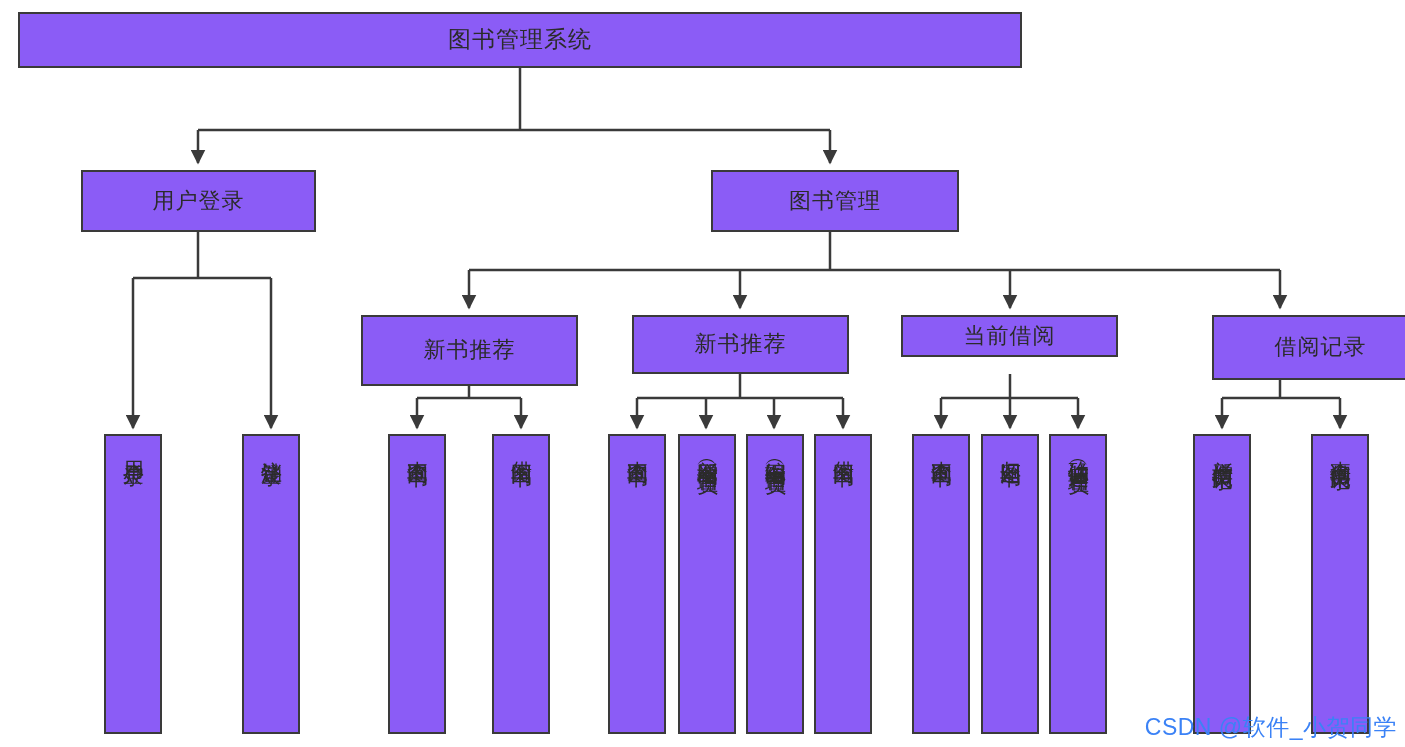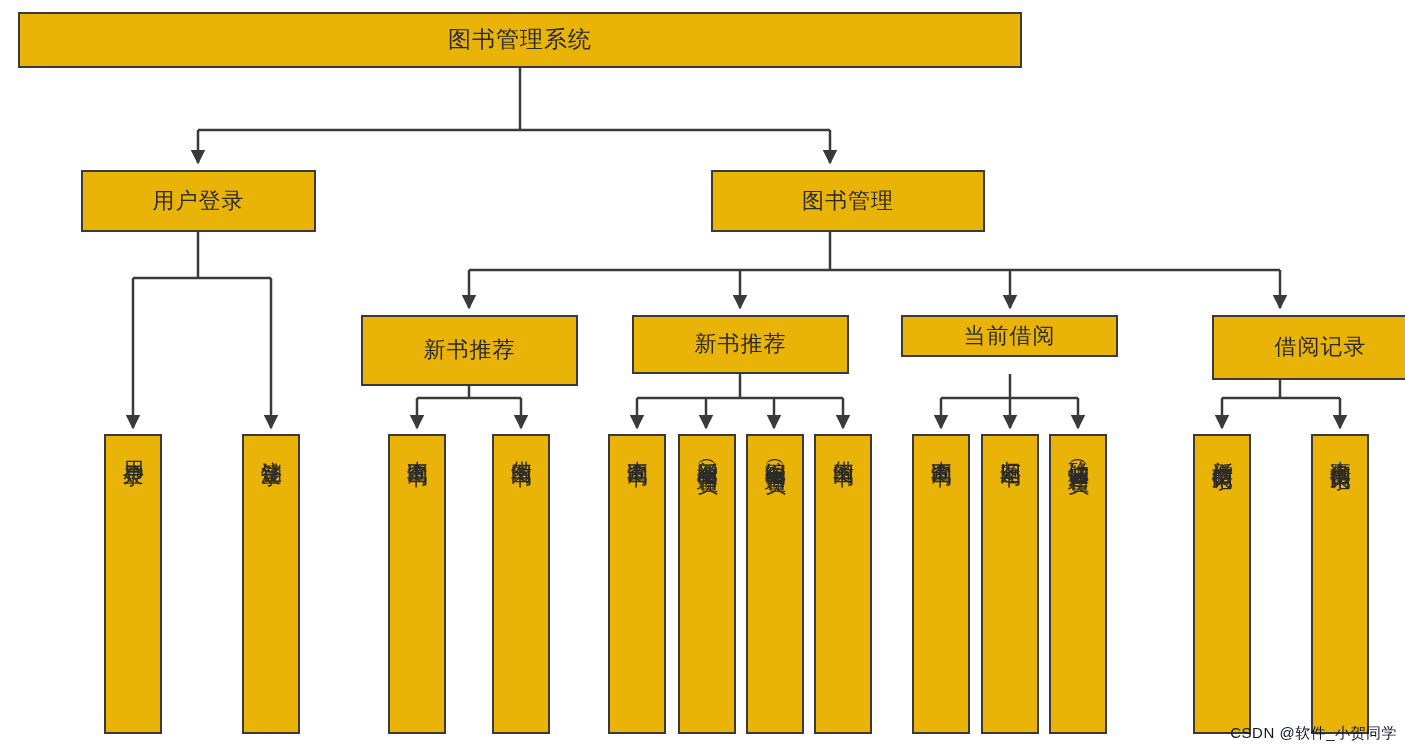--- a/index.html
+++ b/index.html
@@ -21,21 +21,21 @@
     left: 0;
     top: 0;
     width: 1405px;
     height: 747px;
     pointer-events: none;
   }
   .node {
     position: absolute;
     box-sizing: border-box;
     border: 2.5px solid #3a3a3a;
-    background: #eab308;
+    background: #8b5cf6;
     display: flex;
     align-items: center;
     justify-content: center;
     color: #2b2b2b;
   }
   .node.horiz .label {
     font-size: 22px;
     line-height: 1.2;
     letter-spacing: 1px;
     white-space: nowrap;
@@ -52,22 +52,22 @@
     line-height: 1.28;
     letter-spacing: 2px;
     text-align: center;
     white-space: nowrap;
   }
   .node.root .label { font-size: 23px; }
   .watermark {
     position: absolute;
     right: 8px;
     bottom: 4px;
-    font-size: 15px;
-    color: #0f172a;
+    font-size: 23px;
+    color: #3b82f6;
     letter-spacing: 0.5px;
     white-space: nowrap;
     user-select: none;
   }
 </style>
 </head>
 <body>
 
 <div id="canvas">
 
@@ -123,21 +123,21 @@
   </svg>
 
   <div class="node horiz root" style="left:18px; top:12px; width:1004px; height:56px;">
     <span class="label">图书管理系统</span>
   </div>
 
   <div class="node horiz" style="left:81px; top:170px; width:235px; height:62px;">
     <span class="label">用户登录</span>
   </div>
 
-  <div class="node horiz" style="left:711px; top:170px; width:274px; height:62px;">
+  <div class="node horiz" style="left:711px; top:170px; width:248px; height:62px;">
     <span class="label">图书管理</span>
   </div>
 
   <div class="node horiz" style="left:361px; top:315px; width:217px; height:71px;">
     <span class="label">新书推荐</span>
   </div>
 
   <div class="node horiz" style="left:632px; top:315px; width:217px; height:59px;">
     <span class="label">新书推荐</span>
   </div>

